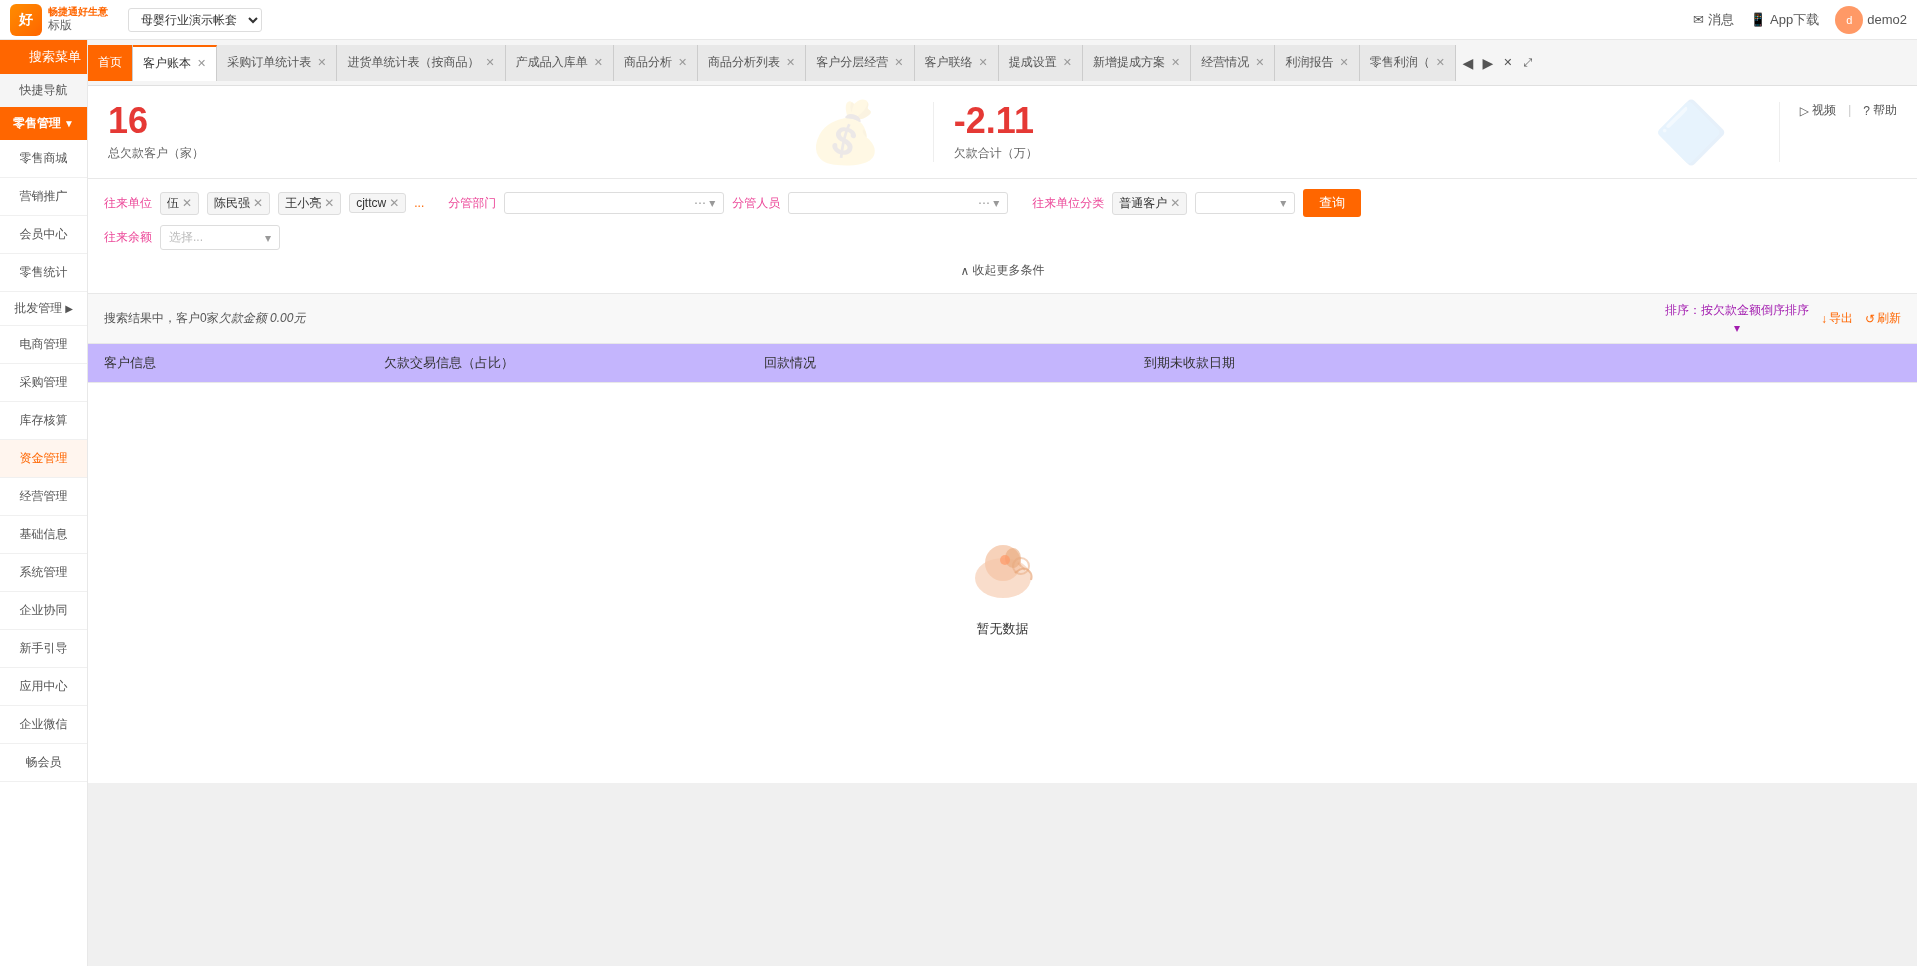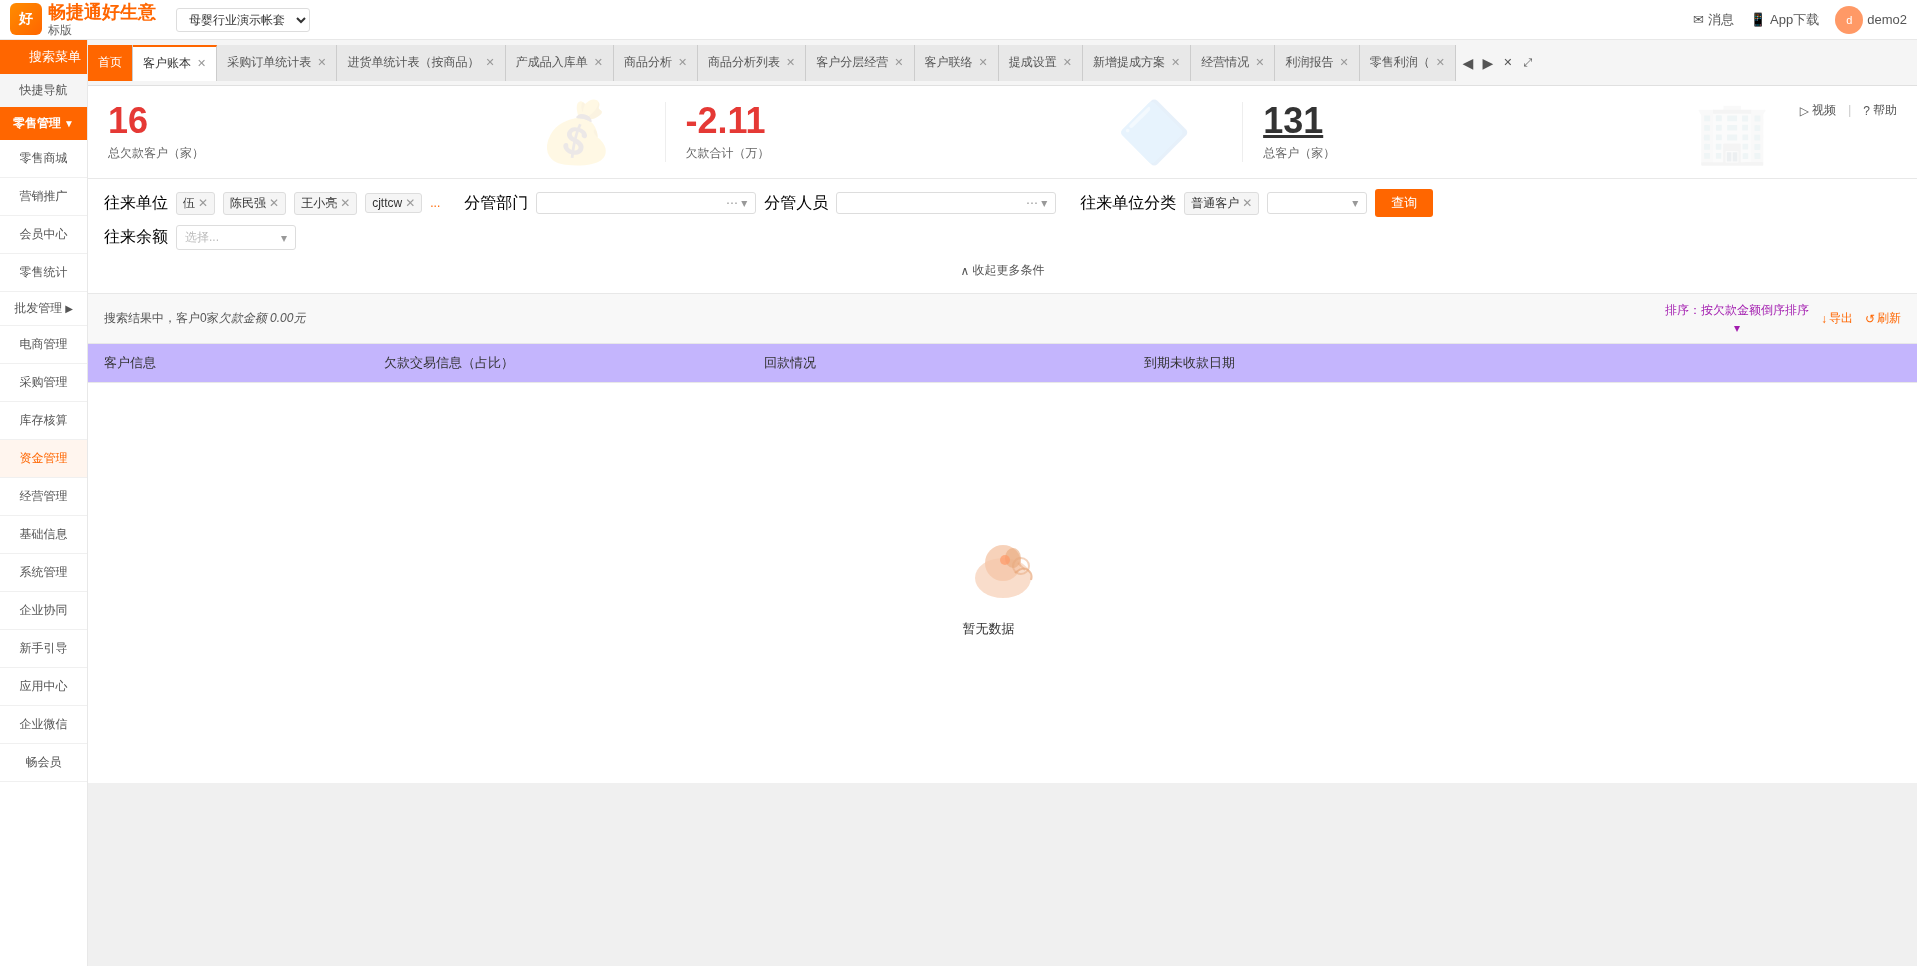--- a/index.html
+++ b/index.html
@@ -11,21 +11,21 @@
     .content-area { display: flex; flex: 1; overflow: hidden; }
     .sidebar { width: 88px; background: #fff; border-right: 1px solid #e8e8e8; display: flex; flex-direction: column; flex-shrink: 0; overflow-y: auto; }
     .main-area { flex: 1; display: flex; flex-direction: column; overflow: hidden; }
     .tab-bar { height: 46px; background: #f5f5f5; display: flex; align-items: center; border-bottom: 1px solid #e0e0e0; flex-shrink: 0; overflow: hidden; }
     .page-content { flex: 1; overflow-y: auto; background: #f0f0f0; padding: 0; }
 
     
     .top-bar-logo { display: flex; align-items: center; gap: 6px; margin-right: 10px; }
     .logo-icon { width: 32px; height: 32px; background: linear-gradient(135deg, #ff8c00, #ff6600); border-radius: 6px; display: flex; align-items: center; justify-content: center; color: white; font-size: 14px; font-weight: bold; }
     .logo-text { font-size: 12px; color: #666; line-height: 1.2; }
-    .logo-text .brand { color: #ff6600; font-weight: bold; font-size: 18px; }
+    .logo-text .brand { color: #ff6600; font-weight: bold; font-size: 10px; }
     .top-bar-select { margin-left: 10px; }
     .top-bar-select select { border: 1px solid #ddd; border-radius: 3px; padding: 3px 8px; font-size: 12px; color: #333; background: #fff; }
     .top-bar-right { margin-left: auto; display: flex; align-items: center; gap: 16px; }
     .top-bar-btn { display: flex; align-items: center; gap: 4px; font-size: 13px; color: #555; cursor: pointer; }
     .user-avatar { width: 28px; height: 28px; border-radius: 50%; background: #ff9966; display: flex; align-items: center; justify-content: center; color: white; font-size: 11px; }
 
     
     .sidebar-search { padding: 8px 6px; background: #ff6600; color: white; text-align: right; font-size: 13px; cursor: pointer; }
     .sidebar-quick-nav { padding: 8px 6px; background: #f5f5f5; color: #555; text-align: center; font-size: 12px; cursor: pointer; }
     .sidebar-section { padding: 8px 6px; background: #ff6600; color: white; text-align: center; font-size: 12px; font-weight: bold; cursor: pointer; display: flex; align-items: center; justify-content: center; gap: 3px; }
@@ -46,40 +46,40 @@
     .stat-value { font-size: 36px; font-weight: bold; line-height: 1; }
     .stat-value.red { color: #e53935; }
     .stat-value.dark { color: #333; text-decoration: underline; }
     .stat-label { font-size: 12px; color: #666; margin-top: 6px; }
     .stats-right-actions { display: flex; gap: 12px; align-items: flex-start; margin-left: auto; flex-shrink: 0; }
     .action-link { font-size: 12px; color: #555; cursor: pointer; display: flex; align-items: center; gap: 3px; }
 
     
     .filter-area { background: #fff; padding: 10px 16px; border-bottom: 1px solid #e8e8e8; }
     .filter-row { display: flex; align-items: center; gap: 8px; margin-bottom: 8px; flex-wrap: wrap; }
-    .filter-label { font-size: 16px; color: #000000; flex-shrink: 0; }
+    .filter-label { font-size: 12px; color: #ec4899; flex-shrink: 0; }
     .filter-tag { display: flex; align-items: center; gap: 3px; background: #f5f5f5; border: 1px solid #ddd; border-radius: 3px; padding: 2px 6px; font-size: 12px; color: #333; }
     .filter-tag .x { color: #999; cursor: pointer; }
     .filter-dropdown { display: flex; align-items: center; border: 1px solid #ddd; border-radius: 3px; padding: 3px 8px; font-size: 12px; color: #333; cursor: pointer; background: #fff; gap: 4px; min-width: 160px; }
     .filter-dropdown .caret { color: #999; margin-left: auto; }
     .filter-more { color: #ff6600; font-size: 12px; cursor: pointer; }
     .filter-collapse { display: flex; align-items: center; justify-content: center; gap: 3px; font-size: 12px; color: #555; cursor: pointer; padding: 4px 0; }
 
     
     .results-bar { display: flex; align-items: center; padding: 8px 16px; background: #f8f8f8; border-bottom: 1px solid #e8e8e8; font-size: 12px; color: #555; }
     .results-bar-right { margin-left: auto; display: flex; align-items: center; gap: 12px; }
     .sort-link { font-size: 12px; color: #a21caf; cursor: pointer; display: flex; align-items: center; gap: 2px; flex-direction: column; }
     .export-btn { font-size: 12px; color: #ff6600; cursor: pointer; display: flex; align-items: center; gap: 2px; }
     .refresh-btn { font-size: 12px; color: #ff6600; cursor: pointer; display: flex; align-items: center; gap: 2px; }
 
     
     .table-area { background: #fff; }
     .table-header { display: grid; grid-template-columns: 280px 380px 380px 1fr; padding: 10px 16px; border-bottom: 1px solid #e8e8e8; font-size: 13px; color: #333; font-weight: normal; background: #c4b5fd; }
     .table-body { min-height: 400px; display: flex; flex-direction: column; align-items: center; justify-content: center; }
-    .empty-state { display: flex; flex-direction: column; align-items: flex-start; justify-content: center; padding: 60px 0; }
+    .empty-state { display: flex; flex-direction: column; align-items: center; justify-content: center; padding: 60px 0; }
     .empty-icon { width: 80px; height: 80px; margin-bottom: 12px; }
 
     
     ::-webkit-scrollbar { width: 6px; height: 6px; }
     ::-webkit-scrollbar-track { background: #f1f1f1; }
     ::-webkit-scrollbar-thumb { background: #ccc; border-radius: 3px; }
 
     .query-btn { background: #ff6600; color: white; border: none; border-radius: 3px; padding: 5px 16px; font-size: 13px; cursor: pointer; }
 
     .divider-line { width: 1px; background: #eee; height: 60px; margin: 0 20px; }
@@ -266,27 +266,20 @@
 
           <div style="display:flex;align-items:center;flex:1;position:relative;">
             <div style="opacity:0.1;position:absolute;right:30px;font-size:60px;color:#ff6600;">🔷</div>
             <div>
               <div class="stat-value red">-2.11</div>
               <div class="stat-label">欠款合计（万）</div>
             </div>
           </div>
           <div class="divider-line"></div>
 
-          <div style="display:flex;align-items:center;flex:1;position:relative;">
-            <div style="opacity:0.1;position:absolute;right:30px;font-size:60px;color:#87ceeb;">🏢</div>
-            <div>
-              <div class="stat-value dark">131</div>
-              <div class="stat-label">总客户（家）</div>
-            </div>
-          </div>
 
           <div class="stats-right-actions">
             <div class="action-link">
               <span>▷</span>
               <span>视频</span>
             </div>
             <div style="color:#ccc;">|</div>
             <div class="action-link">
               <span>?</span>
               <span>帮助</span>

